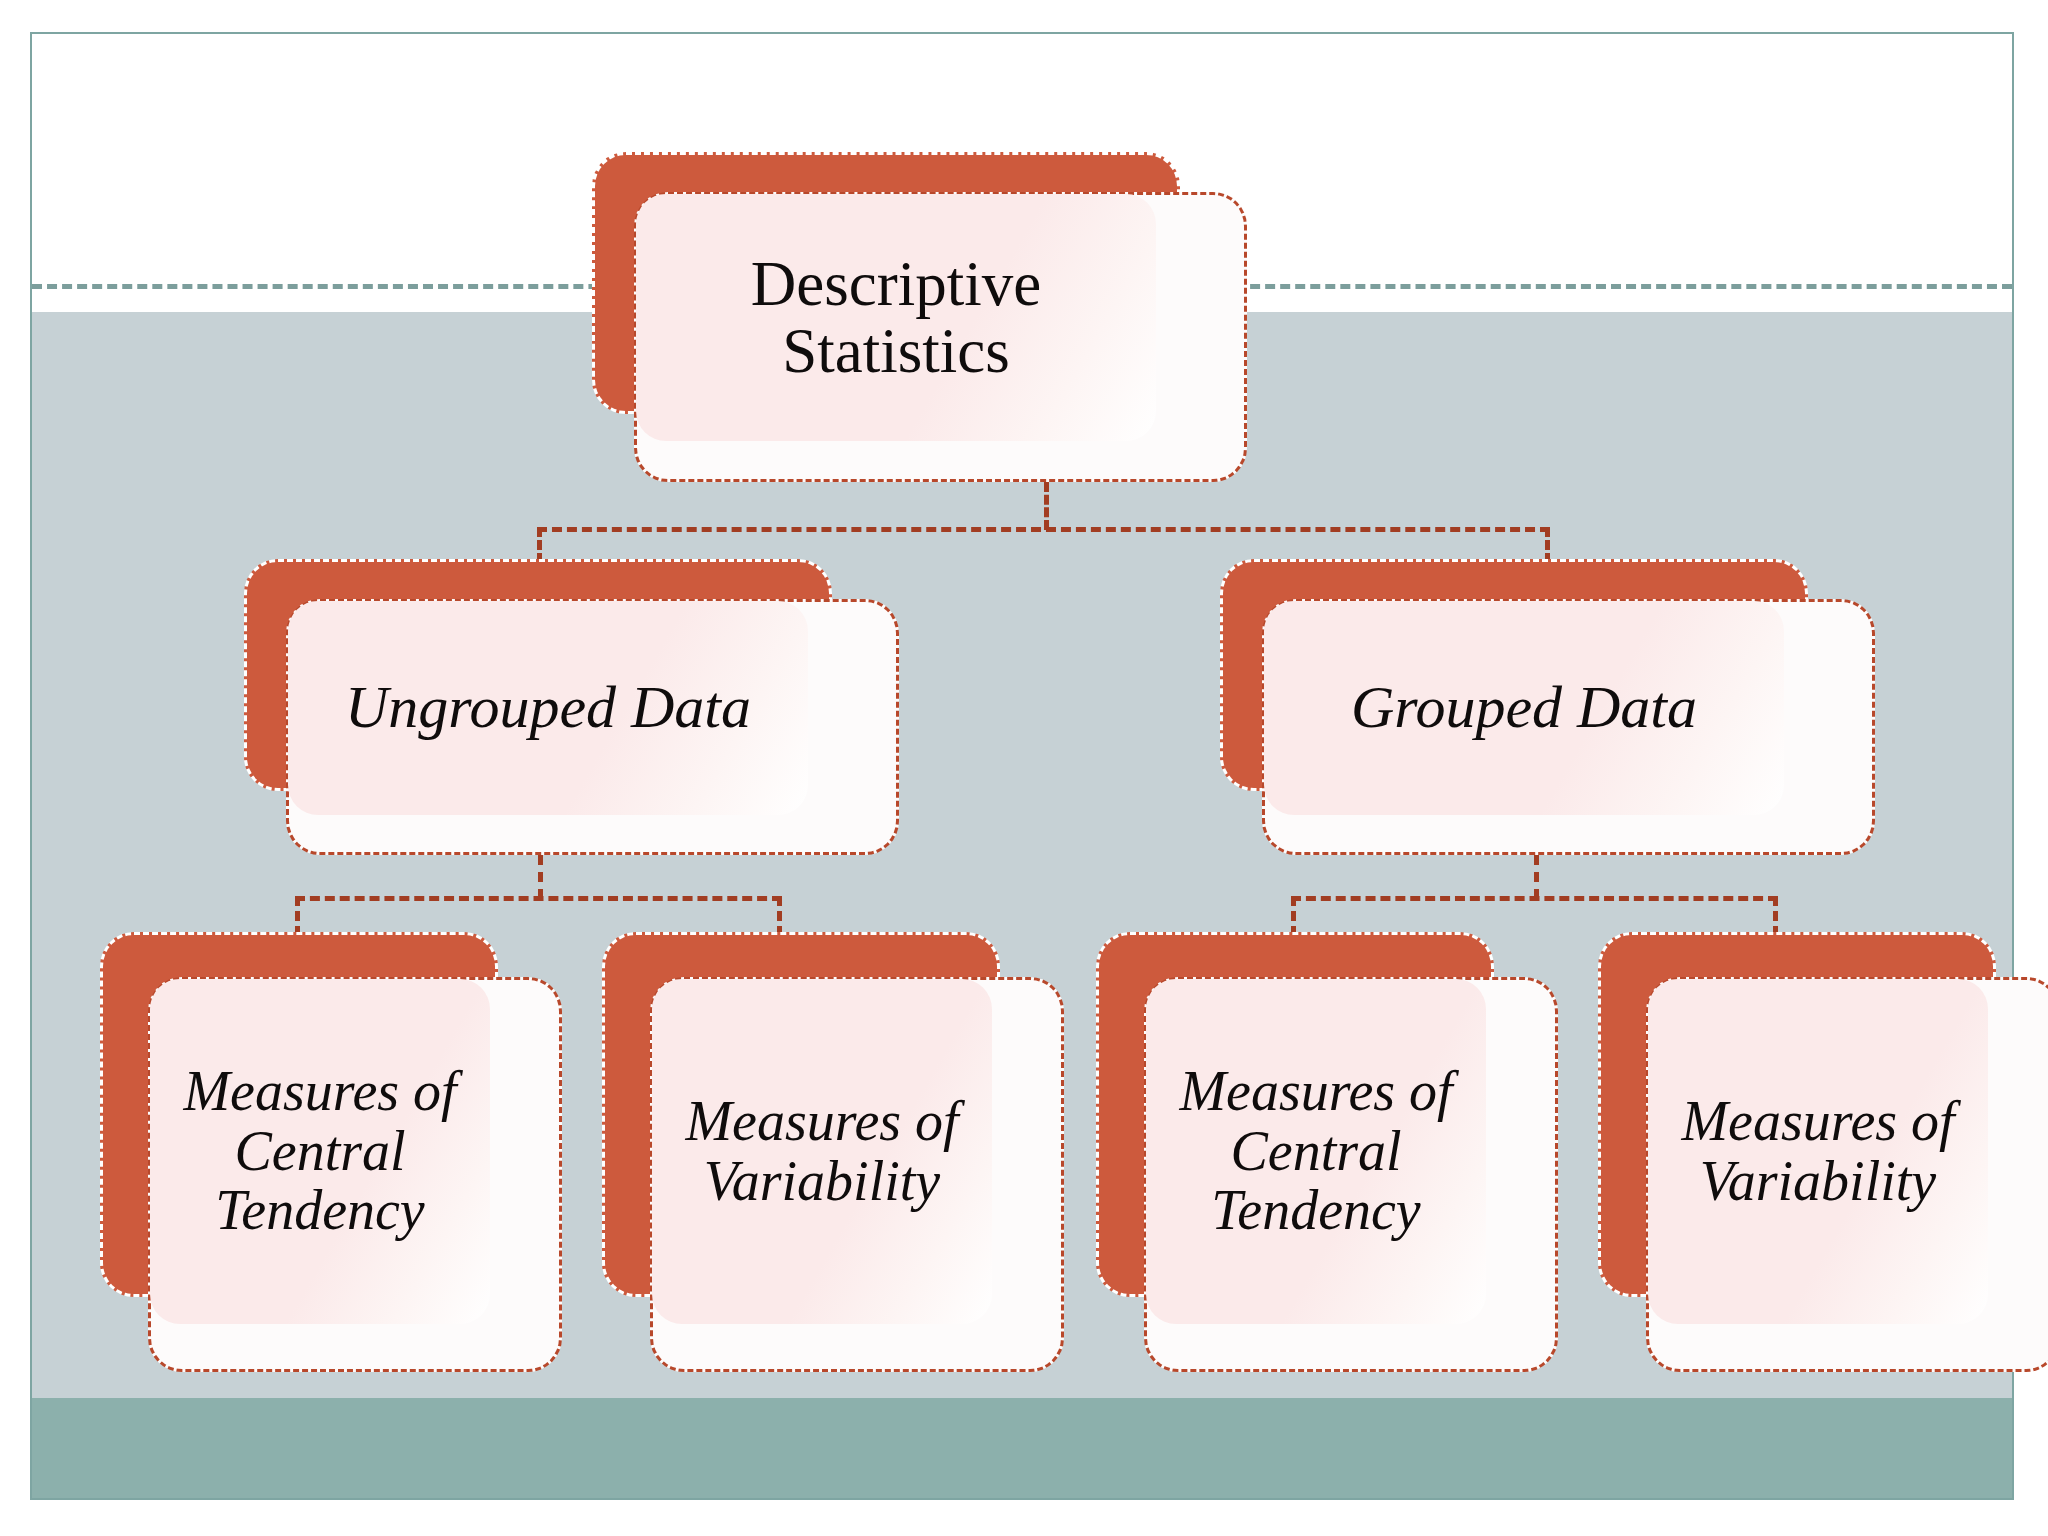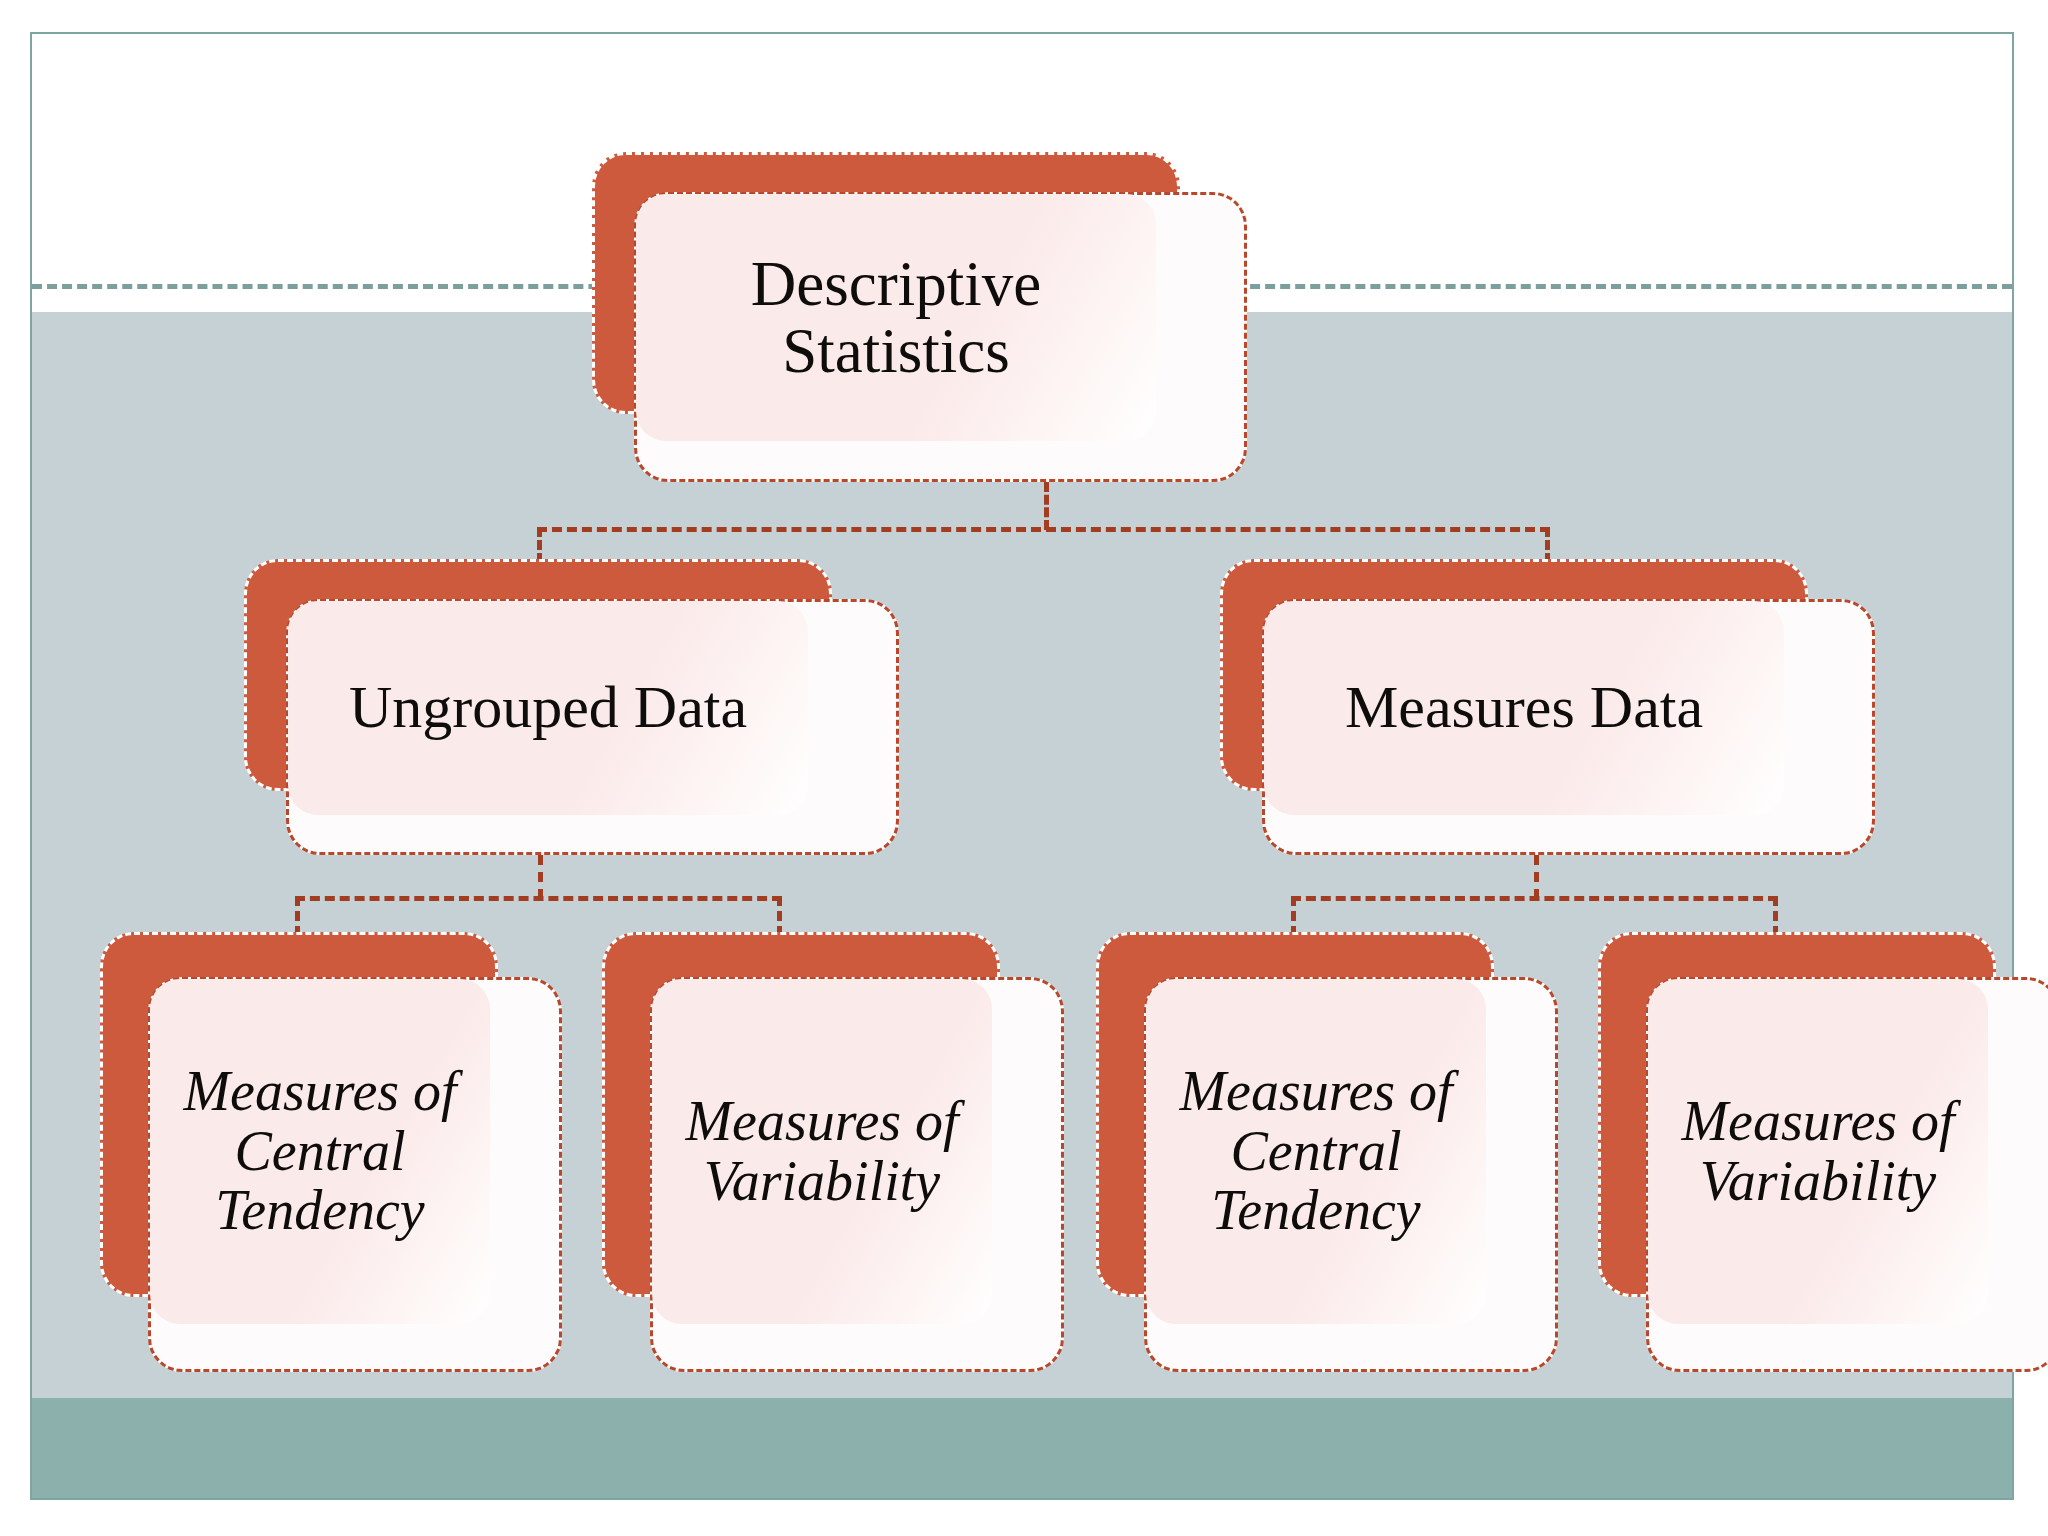--- a/index.html
+++ b/index.html
@@ -40,21 +40,21 @@
       color:#0f0c0c;line-height:1.06;padding:0 8px;box-sizing:border-box;}
 
   
   #n-root{left:560px;top:118px;width:655px;height:330px;}
   #n-root .plate-back {left:0;   top:0;   width:588px; height:262px; border-radius:34px;}
   #n-root .plate-front{left:42px;top:40px;width:613px;height:290px; border-radius:34px;}
   #n-root .panel      {left:44px;top:42px;width:520px;height:247px; border-radius:30px;
                        font-size:63px;}
 
   
-  .lvl2{width:550px;height:296px;}
+  .lvl2{width:550px;height:296px;font-style:italic;}
   .lvl2 .plate-back {left:0;   top:0;   width:588px;height:232px;border-radius:34px;}
   .lvl2 .plate-front{left:42px;top:40px;width:613px;height:256px;border-radius:34px;}
   .lvl2 .panel      {left:44px;top:42px;width:520px;height:214px;border-radius:30px;
                      font-size:60px;}
   #n-ungrouped{left:212px;top:525px;}
   #n-grouped  {left:1188px;top:525px;}
 
   
   .lvl3{width:462px;height:440px;font-style:italic;}
   .lvl3 .plate-back {left:0;   top:0;   width:398px;height:365px;border-radius:34px;}
@@ -101,21 +101,21 @@
 
   <div class="node lvl2" id="n-ungrouped">
     <div class="plate-back"></div>
     <div class="plate-front"></div>
     <div class="panel">Ungrouped Data</div>
   </div>
 
   <div class="node lvl2" id="n-grouped">
     <div class="plate-back"></div>
     <div class="plate-front"></div>
-    <div class="panel">Measures Data</div>
+    <div class="panel">Grouped Data</div>
   </div>
 
   <div class="node lvl3" id="n-u-mct">
     <div class="plate-back"></div>
     <div class="plate-front"></div>
     <div class="panel">Measures of Central Tendency</div>
   </div>
 
   <div class="node lvl3" id="n-u-mv">
     <div class="plate-back"></div>

